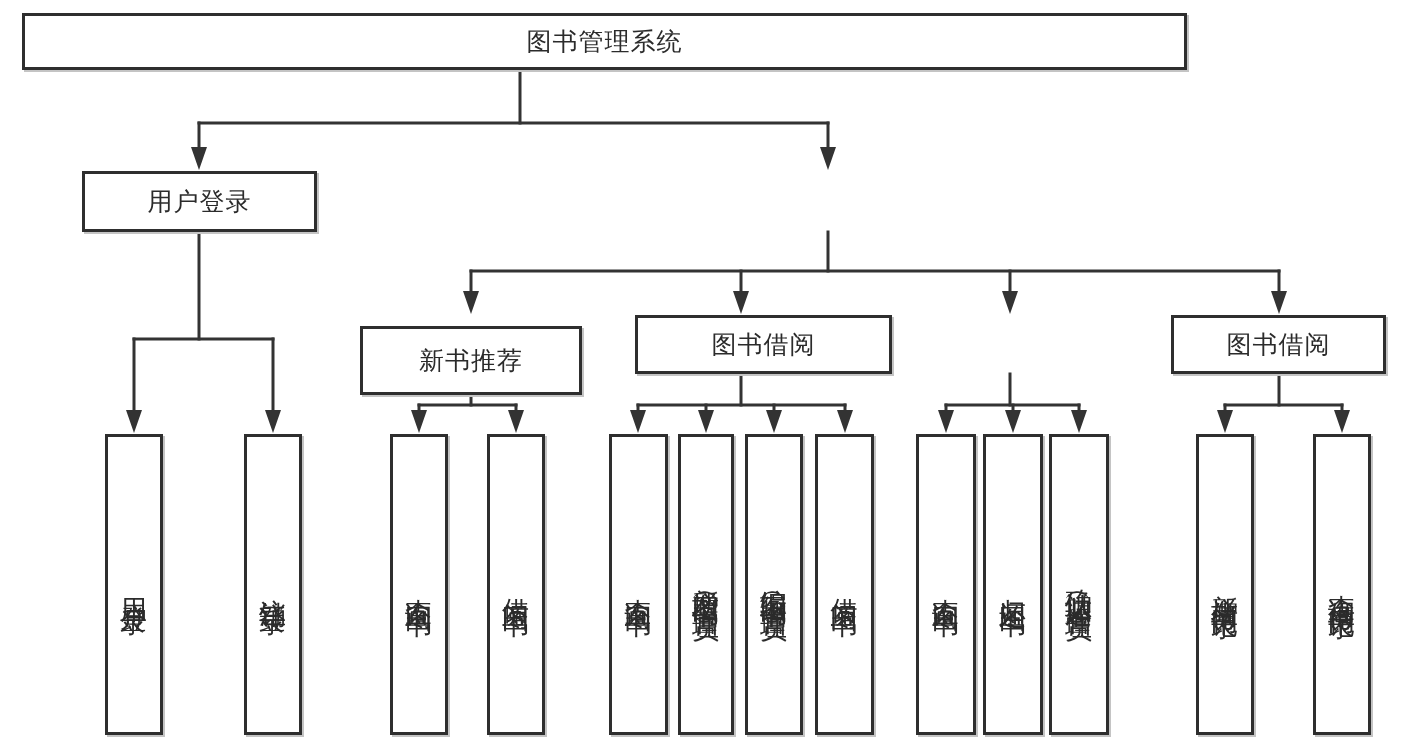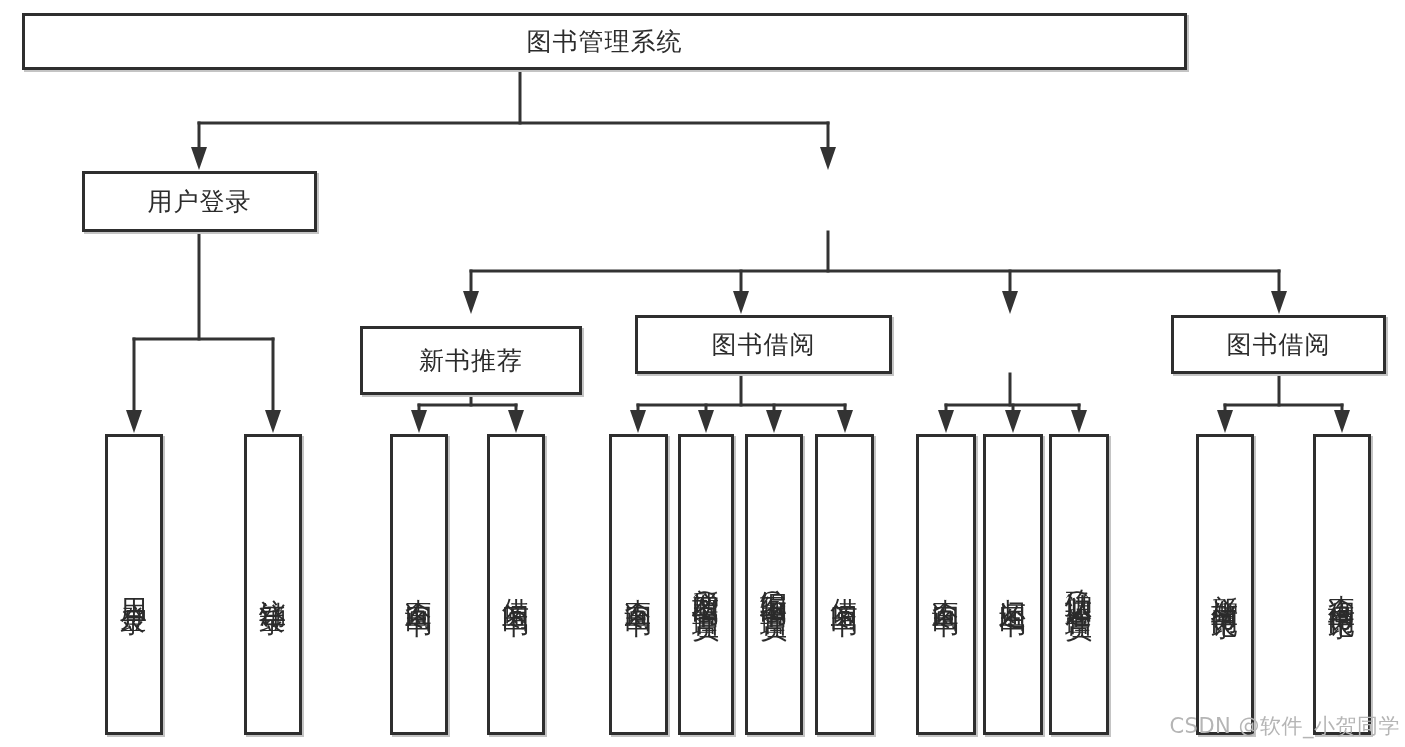--- a/index.html
+++ b/index.html
@@ -205,15 +205,14 @@
     <span class="v-label">确认归还（管理员）</span>
   </div>
 
   <div class="node leaf" style="left:1196px; top:434px; width:58px; height:301px">
     <span class="v-label">新增借阅记录</span>
   </div>
   <div class="node leaf" style="left:1313px; top:434px; width:58px; height:301px">
     <span class="v-label">查询借阅记录</span>
   </div>
 
-  <div class="watermark">CSDN @软件_小贺同学</div>
 
 </div>
 
 </body></html>

